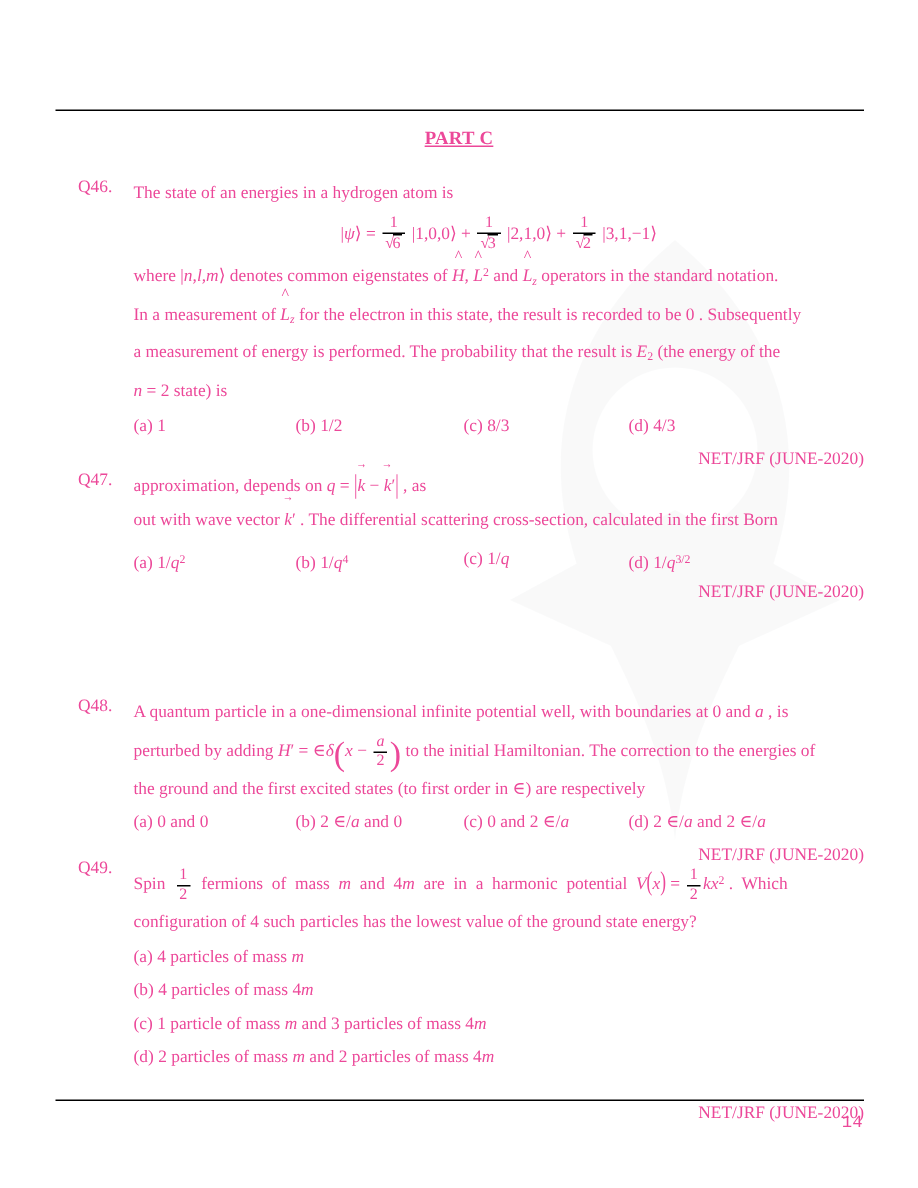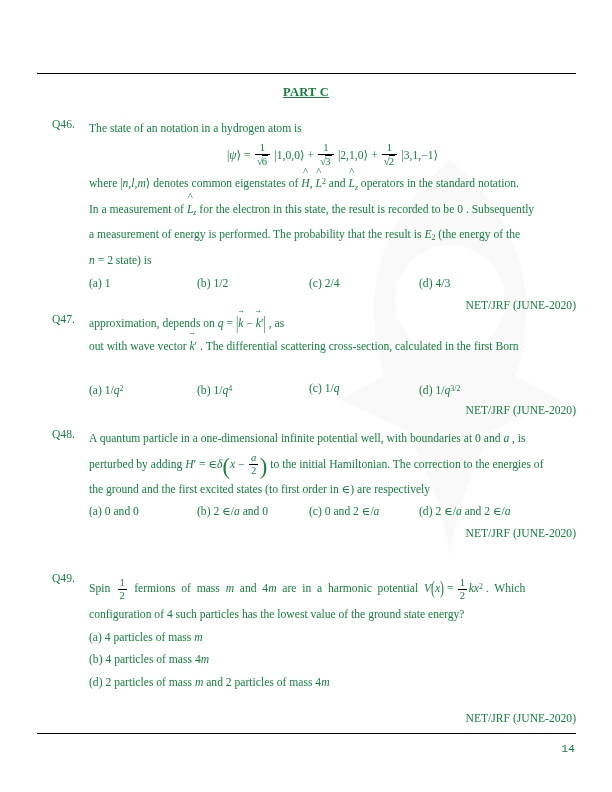--- a/index.html
+++ b/index.html
@@ -6,21 +6,21 @@
     margin: 0;
     padding: 0;
     background: #ffffff;
   }
   .page {
     position: relative;
     width: 612px;
     height: 792px;
     background: #ffffff;
     font-family: "Liberation Serif", "DejaVu Serif", serif;
-    color: #15803d;
+    color: #ec4899;
     overflow: hidden;
   }
 
   
   .watermark {
     position: absolute;
     left: 300px;
     top: 150px;
     width: 300px;
     height: 420px;
@@ -216,21 +216,21 @@
     <div class="rule-top"></div>
 
     <div class="part-title">
       <span>PART C</span>
     </div>
 
     <div class="q" style="top:118px;">
       <div class="qnum">Q46.</div>
       <div class="qbody">
 
-        <span class="line">The state of an notation in a hydrogen atom is</span>
+        <span class="line">The state of an energies in a hydrogen atom is</span>
 
         <span class="line centered" style="line-height:30px;">
           <span class="ket">|</span><span class="mi">ψ</span><span class="ket">⟩</span> =
           <span class="frac"><span class="num">1</span><span class="den">√<span class="sqrt">6</span></span></span>
           <span class="ket">|</span>1,0,0<span class="ket">⟩</span> +
           <span class="frac"><span class="num">1</span><span class="den">√<span class="sqrt">3</span></span></span>
           <span class="ket">|</span>2,1,0<span class="ket">⟩</span> +
           <span class="frac"><span class="num">1</span><span class="den">√<span class="sqrt">2</span></span></span>
           <span class="ket">|</span>3,1,−1<span class="ket">⟩</span>
         </span>
@@ -257,21 +257,21 @@
           <span class="opt a">
             <span>(a)</span>
             <span>1</span>
           </span>
           <span class="opt b">
             <span>(b)</span>
             <span>1/2</span>
           </span>
           <span class="opt c">
             <span>(c)</span>
-            <span>2/4</span>
+            <span>8/3</span>
           </span>
           <span class="opt d">
             <span>(d)</span>
             <span>4/3</span>
           </span>
         </span>
 
         <span class="source" style="display:block;">NET/JRF (JUNE-2020)</span>
       </div>
     </div>
@@ -283,21 +283,21 @@
 
         <span class="line">
           approximation, depends on <span class="mi">q</span> =
           <span class="stretch-paren">|</span><span class="vecarrow">k</span> − <span class="vecarrow">k</span>′<span class="stretch-paren">|</span> , as
         </span>
 
         <span class="line">
           out with wave vector <span class="vecarrow">k</span>′ . The differential scattering cross-section, calculated in the first Born
         </span>
 
-        <span class="opts" style="margin-top:20px;">
+        <span class="opts" style="margin-top:4px;">
           <span class="opt a">
             <span>(a)</span>
             1/<span class="mi">q</span><sup>2</sup>
           </span>
           <span class="opt b">
             <span>(b)</span>
             1/<span class="mi">q</span><sup>4</sup>
           </span>
           <span class="opt c">
             <span>(c)</span>
@@ -306,21 +306,21 @@
           <span class="opt d">
             <span>(d)</span>
             1/<span class="mi">q</span><sup>3/2</sup>
           </span>
         </span>
 
         <span class="source" style="display:block;">NET/JRF (JUNE-2020)</span>
       </div>
     </div>
 
-    <div class="q" style="top:428px;">
+    <div class="q" style="top:464px;">
       <div class="qnum">Q48.</div>
       <div class="qbody">
 
         <span class="line">
           A quantum particle in a one-dimensional infinite potential well, with boundaries at 0 and <span class="mi">a</span> , is
         </span>
 
         <span class="line" style="line-height:28px;">
           perturbed by adding <span class="mi">H</span>′ = ∈<span class="mi">δ</span><span class="bigparen">(</span><span class="mi">x</span> −
           <span class="frac"><span class="num"><span class="mi">a</span></span><span class="den">2</span></span><span class="bigparen">)</span>
@@ -371,20 +371,24 @@
 
         <span class="optrow">
           <span>(a)</span>
           4 particles of mass <span class="mi">m</span>
         </span>
         <span class="optrow">
           <span>(b)</span>
           4 particles of mass 4<span class="mi">m</span>
         </span>
         <span class="optrow">
+          <span>(c)</span>
+          1 particle of mass <span class="mi">m</span> and 3 particles of mass 4<span class="mi">m</span>
+        </span>
+        <span class="optrow">
           <span>(d)</span>
           2 particles of mass <span class="mi">m</span> and 2 particles of mass 4<span class="mi">m</span>
         </span>
 
         <span class="source" style="display:block; margin-top:14px;">NET/JRF (JUNE-2020)</span>
       </div>
     </div>
 
     <div class="rule-bottom"></div>
 

